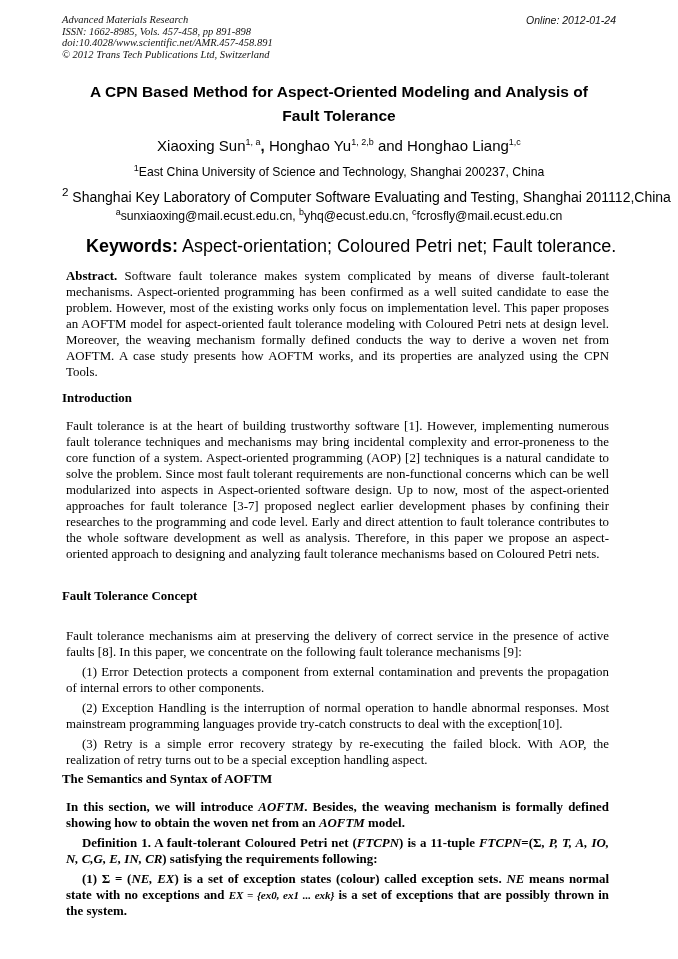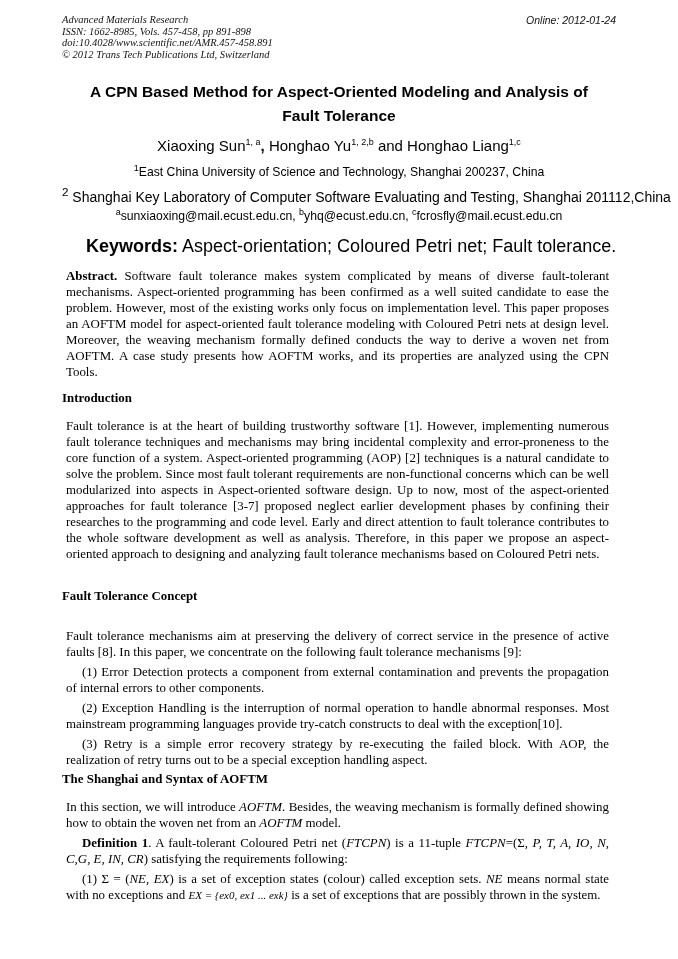--- a/index.html
+++ b/index.html
@@ -66,20 +66,20 @@
   </div>
 
   <div class="sec" style="top:589px;">Fault Tolerance Concept</div>
   <div class="body" style="top:624px;">
     <p>Fault tolerance mechanisms aim at preserving the delivery of correct service in the presence of active faults [8]. In this paper, we concentrate on the following fault tolerance mechanisms [9]:</p>
     <p class="indent">(1) Error Detection protects a component from external contamination and prevents the propagation of internal errors to other components.</p>
     <p class="indent">(2) Exception Handling is the interruption of normal operation to handle abnormal responses. Most mainstream programming languages provide try-catch constructs to deal with the exception[10].</p>
     <p class="indent">(3) Retry is a simple error recovery strategy by re-executing the failed block. With AOP, the realization of retry turns out to be a special exception handling aspect.</p>
   </div>
 
-  <div class="sec" style="top:772px;">The Shanghai and Syntax of AOFTM</div>
-  <div class="body" style="top:795px;">
+  <div class="sec" style="top:772px;">The Semantics and Syntax of AOFTM</div>
+  <div class="body" style="top:795px;font-weight:bold;">
     <p><span>In this section, we will introduce </span><i>AOFTM</i><span>. Besides, the weaving mechanism is formally defined showing how to obtain the woven net from an </span><i>AOFTM</i><span> model.</span></p>
     <p class="indent"><b>Definition 1</b><span>. A fault-tolerant Coloured Petri net (</span><i>FTCPN</i><span>) is a 11-tuple </span><i>FTCPN</i><span>=(Σ, </span><i>P, T, A, IO, N, C,G, E, IN, CR</i><span>) satisfying the requirements following:</span></p>
     <p class="indent"><span>(1) Σ = (</span><i>NE, EX</i><span>) is a set of exception states (colour) called exception sets. </span><i>NE</i><span> means normal state with no exceptions and </span><span class="small-math">EX = {ex0, ex1 ... exk}</span><span> is a set of exceptions that are possibly thrown in the system.</span></p>
   </div>
 
 </div>
 
 </body></html>

